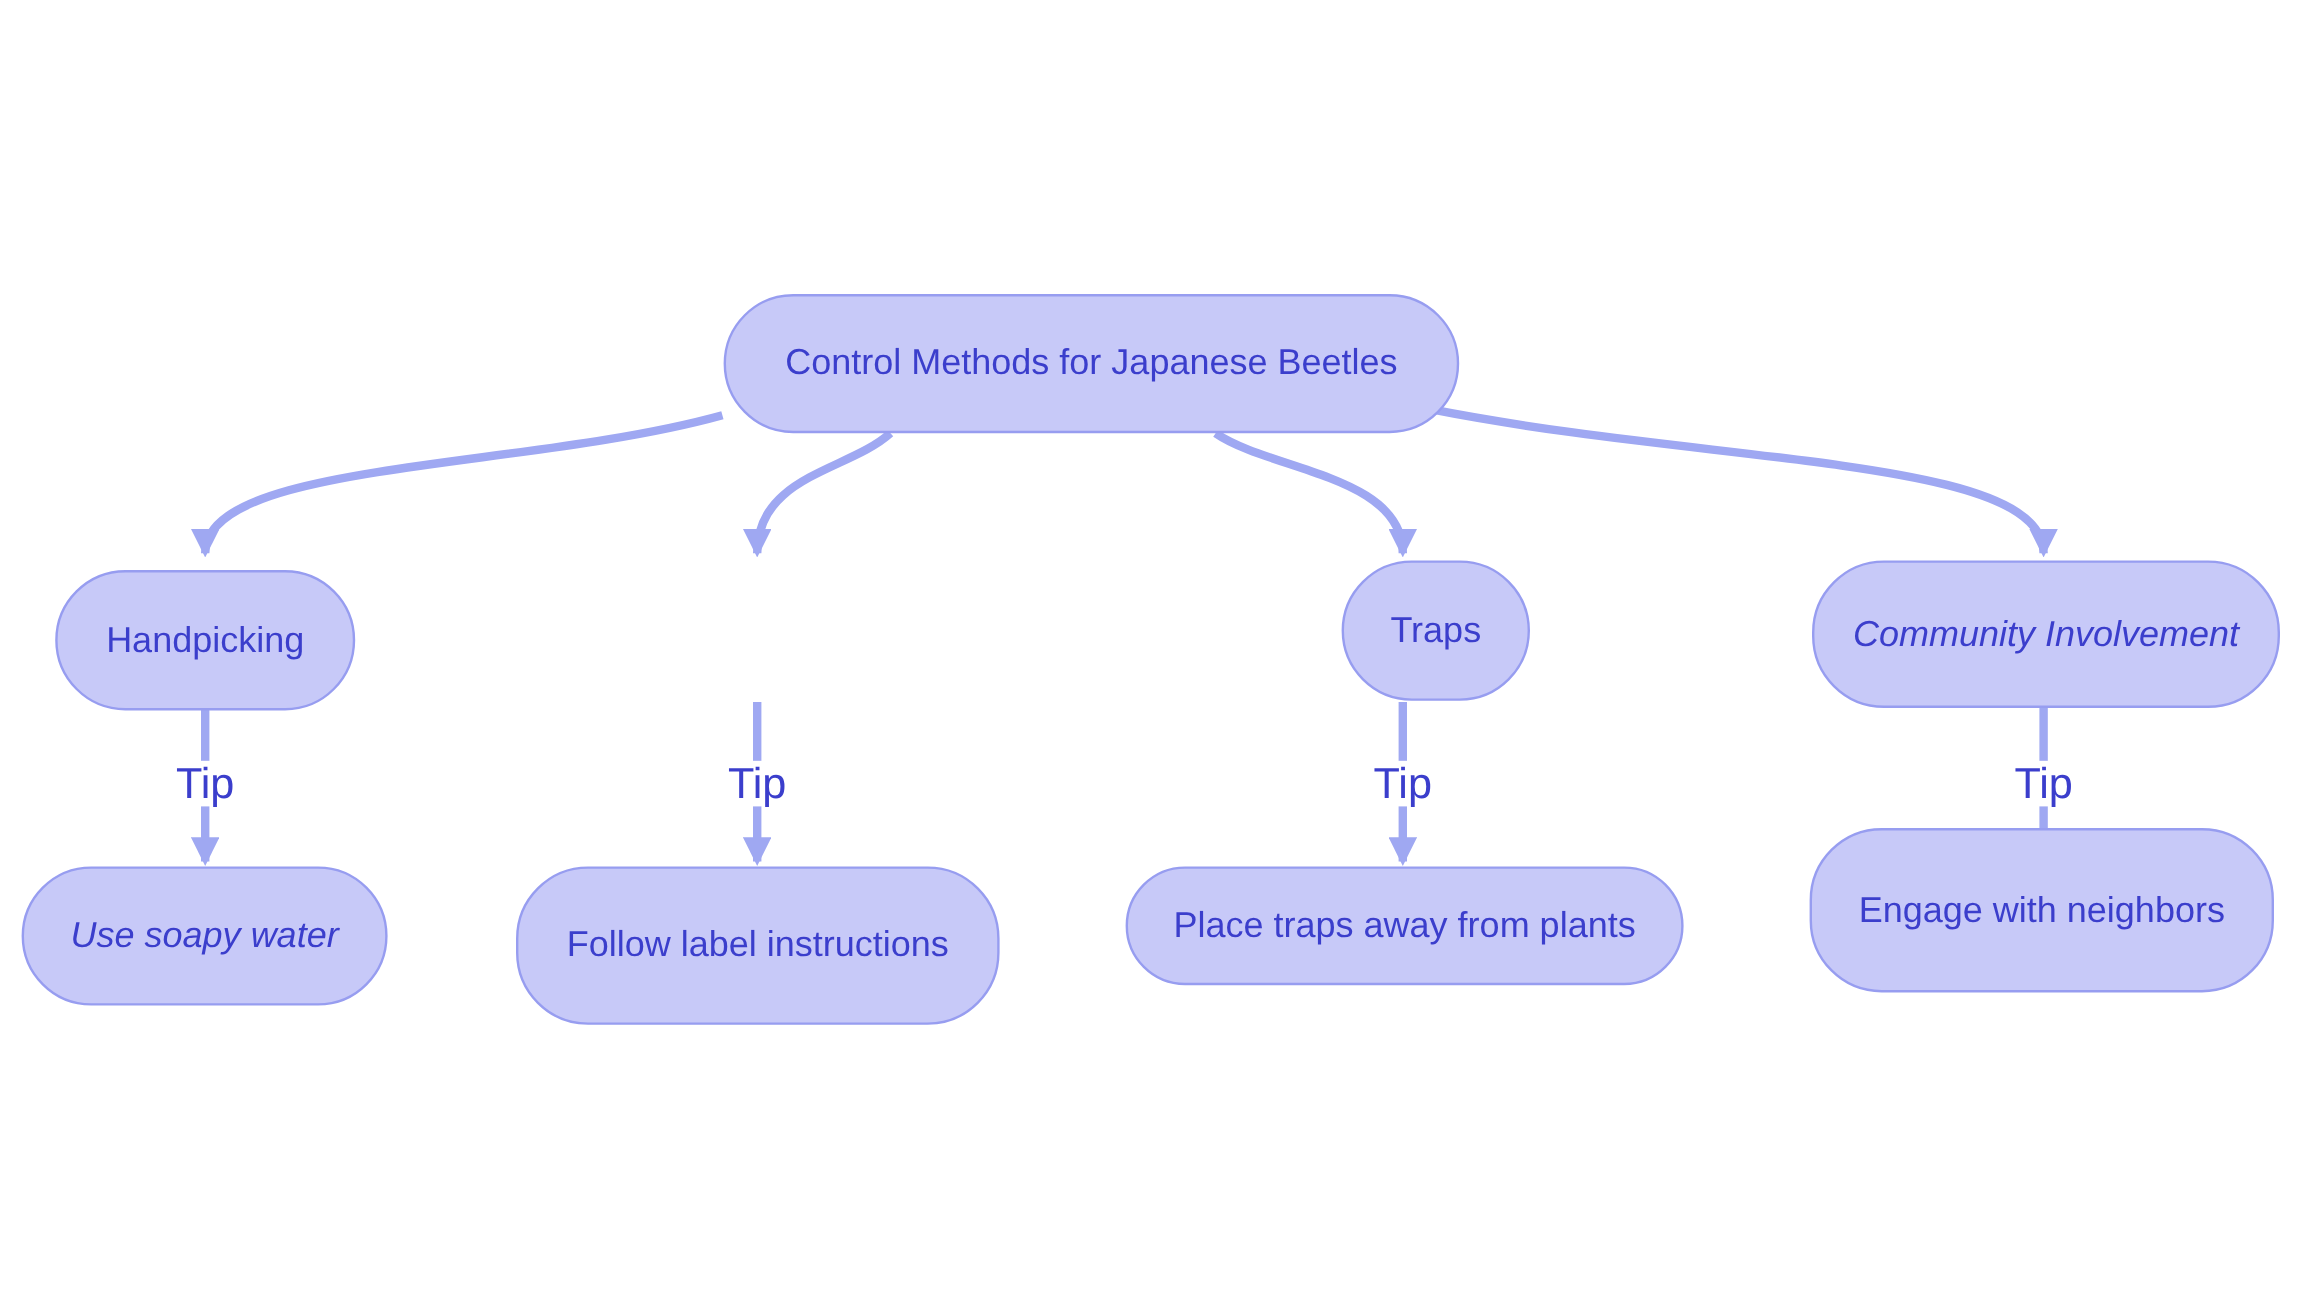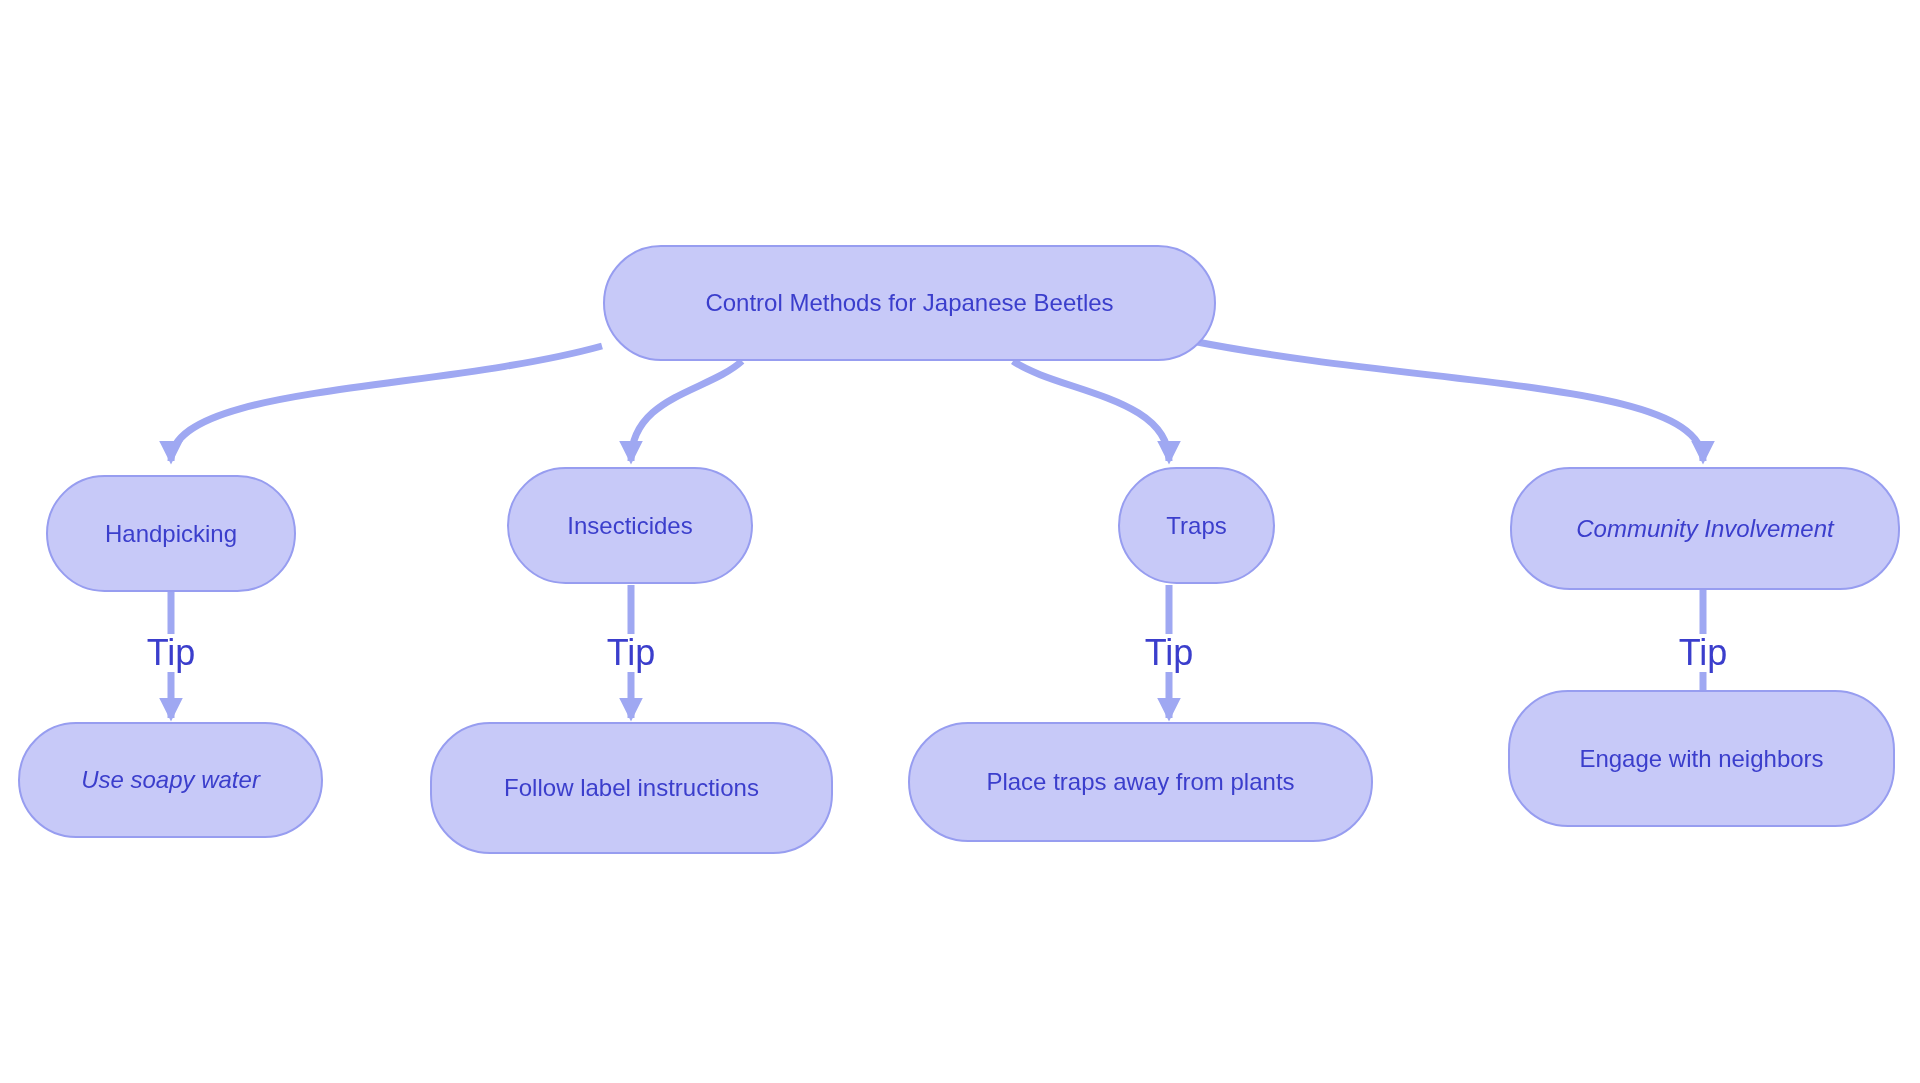--- a/index.html
+++ b/index.html
@@ -33,21 +33,21 @@
     stroke-width:7;
   }
   .arrowhead{ fill:var(--edge-color); }
   .node{
     position:absolute;
     display:flex;align-items:center;justify-content:center;
     background:var(--node-fill);
     border:2px solid var(--node-border);
     border-radius:60px;
     color:var(--node-text);
-    font-size:24px;
+    font-size:30px;
     white-space:nowrap;
     text-align:center;
   }
   .edge-label{
     position:absolute;
     transform:translateX(-50%);
     background:var(--bg);
     color:var(--node-text);
     font-size:36px;
     line-height:38px;
@@ -74,27 +74,26 @@
 
     <path class="edge" d="M171,585 L171,718" marker-end="url(#arrow)"></path>
     <path class="edge" d="M631,585 L631,718" marker-end="url(#arrow)"></path>
     <path class="edge" d="M1169,585 L1169,718" marker-end="url(#arrow)"></path>
     <path class="edge" d="M1703,585 L1703,718" marker-end="url(#arrow)"></path>
   </svg>
 
   <div class="node" style="left:603px;top:245px;width:613px;height:116px;">Control Methods for Japanese Beetles</div>
 
   <div class="node" style="left:46px;top:475px;width:250px;height:117px;">Handpicking</div>
-  <div class="node" style="left:507px;top:467px;width:246px;height:117px;">Insecticides</div>
   <div class="node" style="left:1118px;top:467px;width:157px;height:117px;">Traps</div>
   <div class="node" style="left:1510px;top:467px;width:390px;height:123px;font-style:italic;">Community Involvement</div>
 
   <div class="edge-label" style="left:171px;top:634px;">Tip</div>
   <div class="edge-label" style="left:631px;top:634px;">Tip</div>
   <div class="edge-label" style="left:1169px;top:634px;">Tip</div>
   <div class="edge-label" style="left:1703px;top:634px;">Tip</div>
 
   <div class="node" style="left:18px;top:722px;width:305px;height:116px;font-style:italic;">Use soapy water</div>
   <div class="node" style="left:430px;top:722px;width:403px;height:132px;">Follow label instructions</div>
-  <div class="node" style="left:908px;top:722px;width:465px;height:120px;text-align:right;">Place traps away from plants</div>
+  <div class="node" style="left:938px;top:722px;width:465px;height:99px;text-align:right;">Place traps away from plants</div>
   <div class="node" style="left:1508px;top:690px;width:387px;height:137px;">Engage with neighbors</div>
 
 </div>
 
 </body></html>

